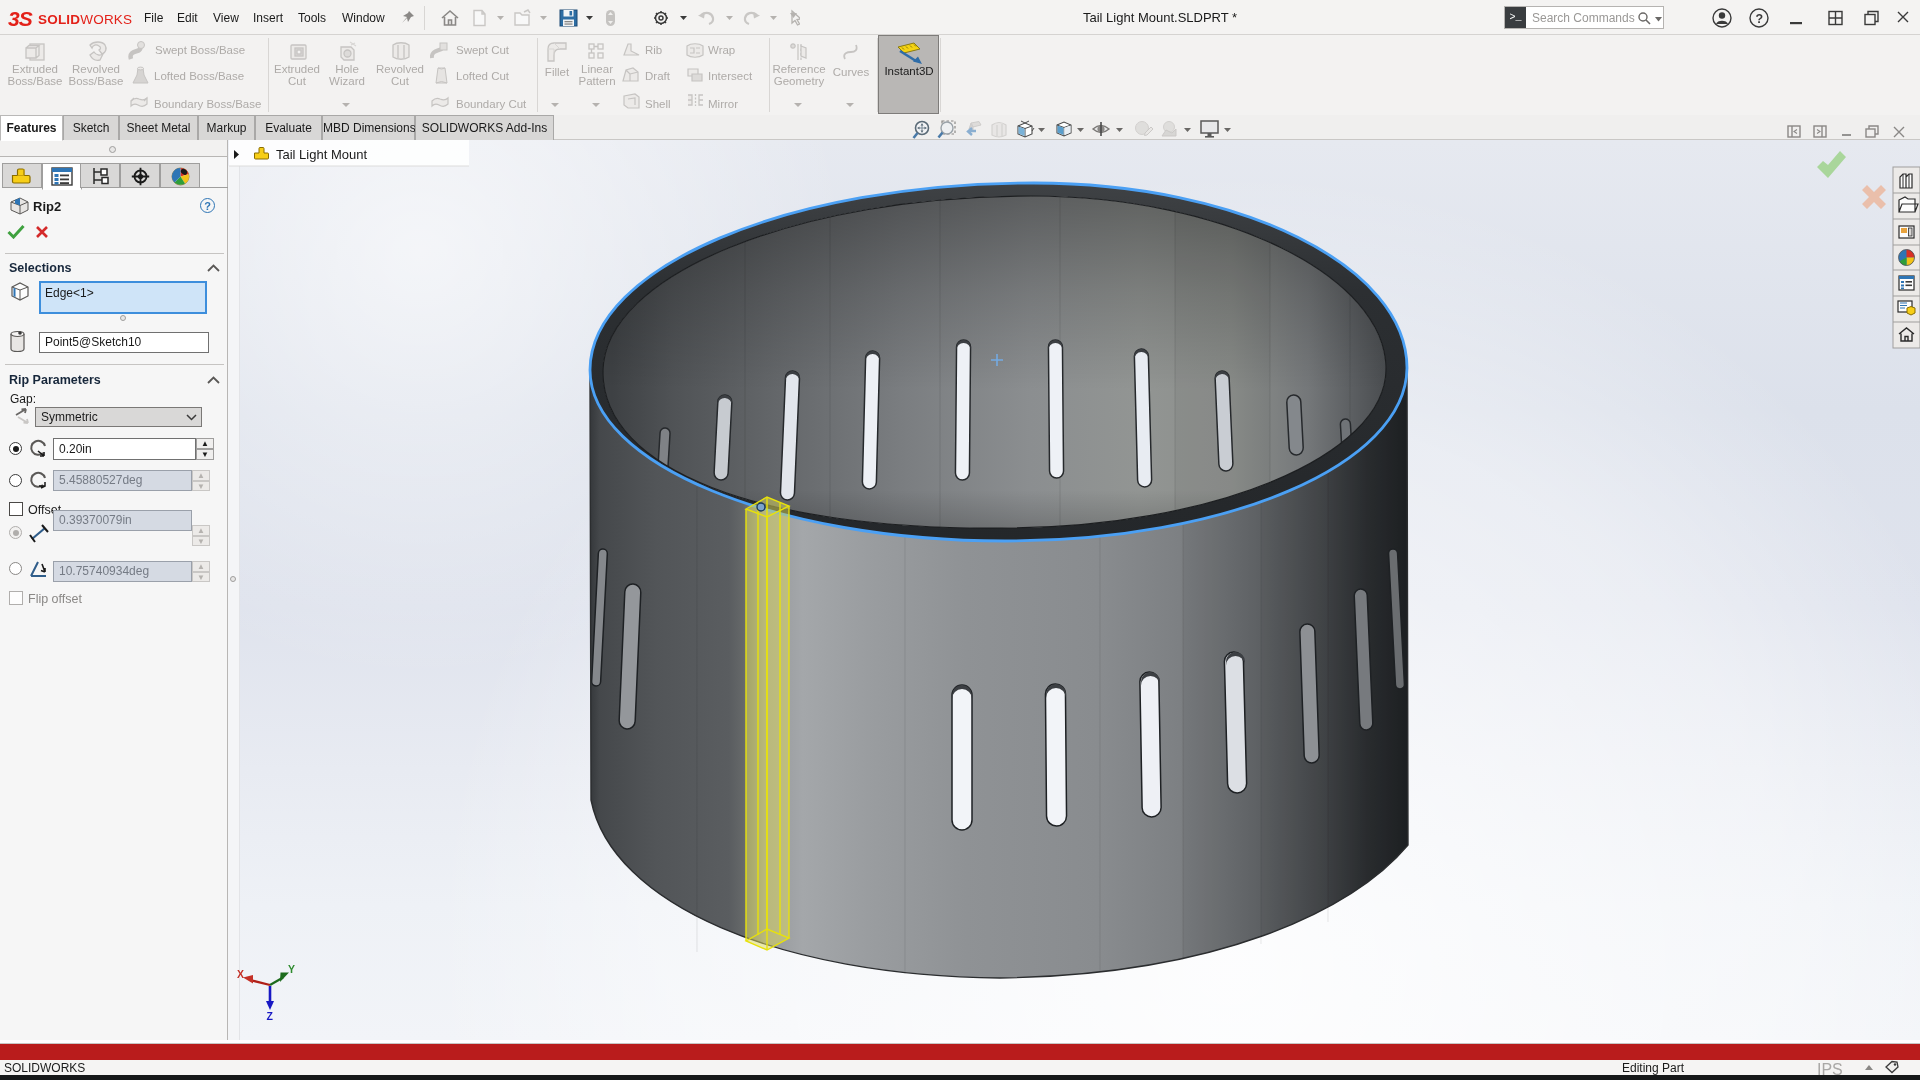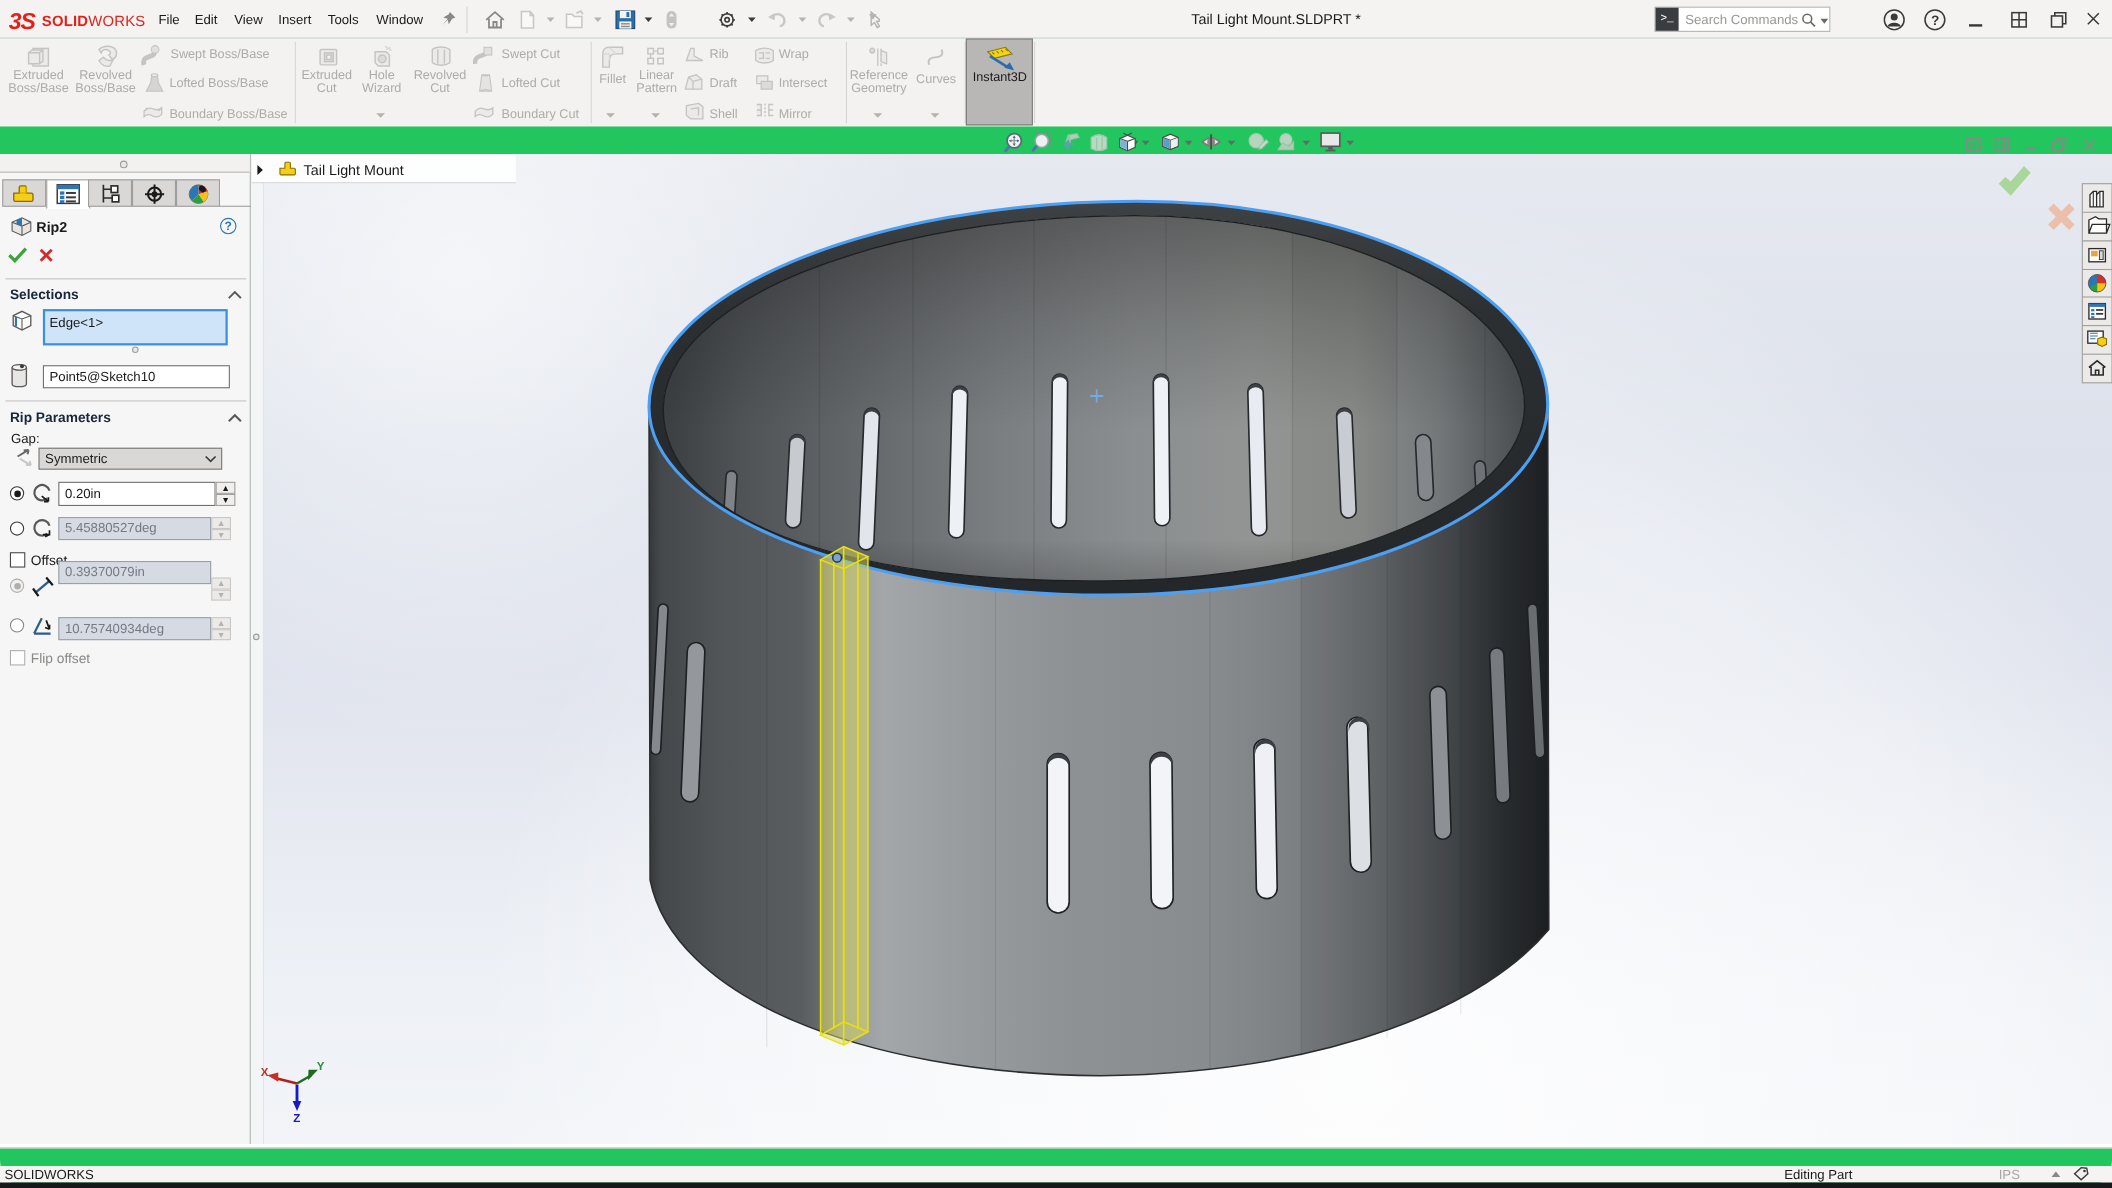--- a/index.html
+++ b/index.html
@@ -1,18 +1,18 @@
 <!DOCTYPE html>
 <html><head>
 <meta charset="utf-8">
 <style>
 * { margin:0; padding:0; box-sizing:border-box; }
 html,body { width:1920px; height:1080px; overflow:hidden; font-family:"Liberation Sans", sans-serif; }
 .abs { position:absolute; }
-#app { position:relative; width:1920px; height:1080px; background:#22c55e;border-radius:25px; }
+#app { position:relative; width:1920px; height:1080px; background:#b91c1c; }
 
 #titlebar { position:absolute; left:0; top:0; width:1920px; height:35px; background:#f4f3f2; border-bottom:1px solid #d5d3d1; }
 .menu { position:absolute; top:11px; font-size:12px; color:#1a1a1a; }
 
 #ribbon { position:absolute; left:0; top:35px; width:1920px; height:80px; background:#f3f2f1; }
 .rsep { position:absolute; top:3px; width:1px; height:74px; background:#d8d6d4; }
 .rlabel { position:absolute; font-size:11.5px; color:#aeaba8; white-space:nowrap; line-height:1.2; }
 .rlabelc { position:absolute; font-size:11.5px; color:#aeaba8; text-align:center; white-space:nowrap; transform:translateX(-50%); line-height:12px; }
 .dda { position:absolute; width:0; height:0; border-left:4px solid transparent; border-right:4px solid transparent; border-top:4px solid #b5b2af; }
 
@@ -282,20 +282,29 @@
     <div class="abs" style="left:878px;top:0px;width:61px;height:79px;background:#b9b7b5;border:1px solid #7e7c7a"></div>
     <svg class="abs" style="left:894px;top:6px" width="30" height="24" viewBox="0 0 30 24">
       <path d="M4 6 L20 2 L26 8 L10 12 Z" fill="#f5d312" stroke="#8a7a10" stroke-width="1"></path>
       <path d="M8 6.5 L10 8.5 M12 5.5 L14 7.5 M16 4.5 L18 6.5 M20 3.5 L22 5.5" stroke="#8a7a10" stroke-width="1"></path>
       <path d="M6 10 L22 20" stroke="#2f6da8" stroke-width="2.5"></path>
       <path d="M28 23 L19 20.5 L24 15.5 Z" fill="#2f6da8"></path>
     </svg>
     <div class="abs" style="left:881px;top:30px;width:56px;text-align:center;font-size:11.5px;color:#1a1a1a">Instant3D</div>
   </div>
 
+  <div id="tabrow">
+    <div class="ctab active" style="left:0px;width:63px">Features</div>
+    <div class="ctab" style="left:63px;width:56px">Sketch</div>
+    <div class="ctab" style="left:119px;width:79px">Sheet Metal</div>
+    <div class="ctab" style="left:198px;width:57px">Markup</div>
+    <div class="ctab" style="left:255px;width:67px">Evaluate</div>
+    <div class="ctab" style="left:322px;width:93px">MBD Dimensions</div>
+    <div class="ctab" style="left:415px;width:139px">SOLIDWORKS Add-Ins</div>
+  </div>
 
   <svg id="viewport" class="abs" style="left:228px;top:140px" width="1692" height="900" viewBox="228 140 1692 900">
     <defs>
       <linearGradient id="bgVert" x1="0" x2="0" y1="140" y2="1040" gradientUnits="userSpaceOnUse">
         <stop offset="0" stop-color="#e6e9f0"></stop>
         <stop offset="0.30" stop-color="#dce1eb"></stop>
         <stop offset="0.52" stop-color="#dfe3ed"></stop>
         <stop offset="0.70" stop-color="#e8ebf2"></stop>
         <stop offset="0.85" stop-color="#eef1f6"></stop>
         <stop offset="1" stop-color="#f2f4f8"></stop>
@@ -772,21 +781,21 @@
 
   <svg class="abs" style="left:233px;top:149px;z-index:6" width="7" height="11" viewBox="0 0 7 11">
       <path d="M1 1 L6 5.5 L1 10 Z" fill="#1a1a1a"></path>
     </svg>
   <div class="abs" style="left:230px;top:576px;width:6px;height:6px;border-radius:50%;background:#e8e7e6;border:1px solid #9f9e9d;z-index:6"></div>
 
   <div id="belowview"></div>
   <div id="statusbar">
     <div class="abs" style="left:4px;top:1px;font-size:12px;color:#1a1a1a">SOLIDWORKS</div>
     <div class="abs" style="left:1622px;top:1px;font-size:12px;color:#1a1a1a">Editing Part</div>
-    <div class="abs" style="left:1817px;top:1px;font-size:12px;color:#a9a7a5">IPS</div>
+    <div class="abs" style="left:1817px;top:1px;font-size:16px;color:#a9a7a5">IPS</div>
     <svg class="abs" style="left:1864px;top:4px" width="10" height="7" viewBox="0 0 10 7">
         <path d="M1 6 L5 1 L9 6 Z" fill="#8a8886"></path>
       </svg>
     <svg class="abs" style="left:1884px;top:0px" width="16" height="14" viewBox="0 0 16 14">
         <path d="M2 7 L8 1.5 L13 2 L14 7 L8 12.5 Z" stroke="#3a3a3a" stroke-width="1.3" fill="#f0efee"></path>
         <circle cx="11" cy="4.5" r="1.2" fill="#3a3a3a"></circle>
       </svg>
   </div>
   <div id="blackbar"></div>
 </div>

